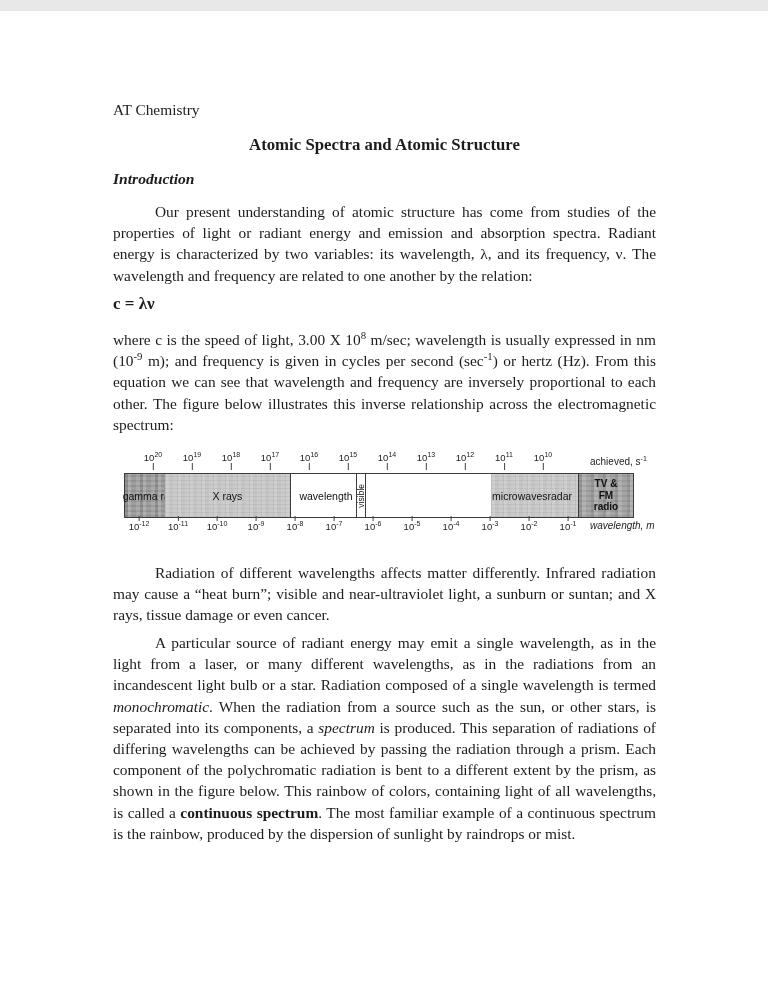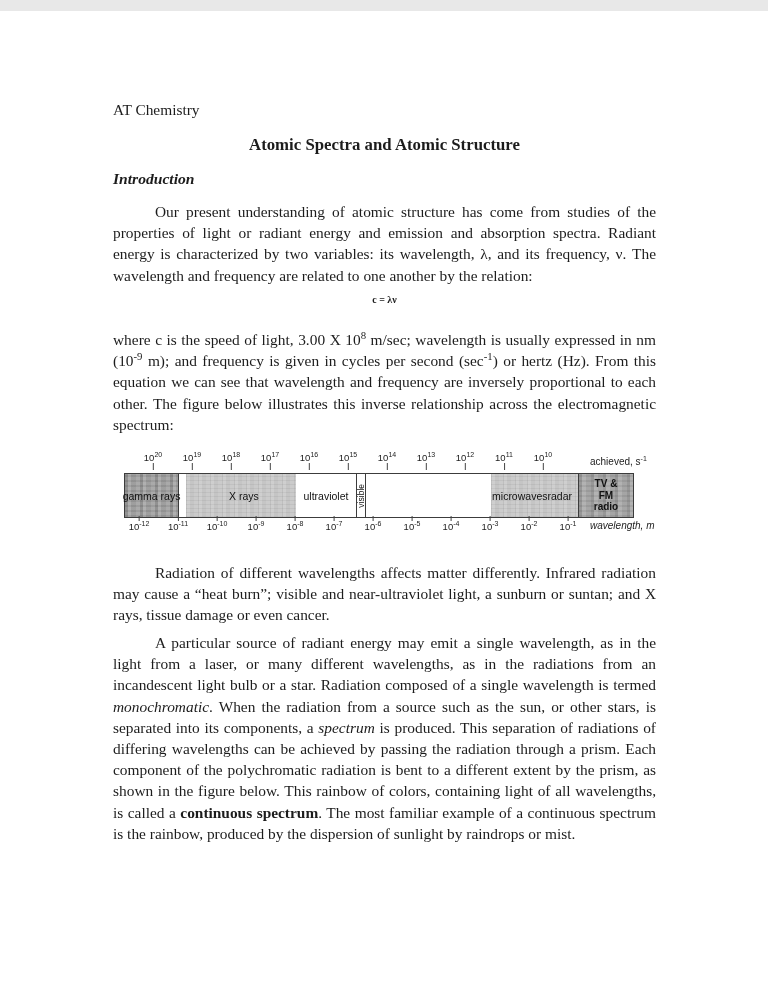--- a/index.html
+++ b/index.html
@@ -13,21 +13,21 @@
     margin:11px auto;
     padding-left:24px;
   }
   .block{position:absolute;left:113px;width:543px;}
   .doc-header{top:90px;font-size:15.4px;}
   .doc-title{top:124px;font-size:16.8px;font-weight:bold;text-align:center;}
   .section-heading{top:159px;font-size:15.6px;font-weight:bold;font-style:italic;}
   .para{font-size:15.4px;line-height:21.2px;text-align:justify;}
   .para.indent{text-indent:42px;}
   .p1{top:190px;}
-  .equation{top:283px;font-size:10px;font-weight:bold;text-align:center;}
+  .equation{top:283px;font-size:17px;font-weight:bold;}
   .p2{top:318px;}
   .p3{top:551px;}
   .p4{top:621px;}
   sup{font-size:70%;line-height:0;}
 
   
   .figure{
     position:absolute;left:113px;top:438px;width:545px;height:94px;
     font-family:"Liberation Sans", sans-serif;color:#111;
   }
@@ -73,21 +73,21 @@
       repeating-linear-gradient(0deg, rgba(0,0,0,0.05) 0 1px, transparent 1px 4px),
       #cbcbcb;
   }
   .tex-mid{
     background:
       repeating-linear-gradient(90deg, rgba(0,0,0,0.12) 0 3px, rgba(255,255,255,0.08) 3px 7px, rgba(0,0,0,0.04) 7px 12px),
       repeating-linear-gradient(0deg, rgba(0,0,0,0.05) 0 2px, rgba(255,255,255,0.05) 2px 5px),
       #a8a8a8;
   }
   .band-gamma{left:0;width:54px;}
-  .band-xrays{left:61px;width:117px;}
+  .band-xrays{left:40px;width:126px;}
   .band-uv{left:171px;width:61px;background:#fff;}
   .band-visible{left:232px;width:9px;background:#fff;}
   .band-visible .vtext{
     writing-mode:vertical-rl;transform:rotate(180deg);
     font-size:8.5px;letter-spacing:0px;
   }
   .band-ir{left:241px;width:125px;background:#fff;}
   .band-micro{left:366px;width:88px;justify-content:flex-end;padding:0 6px;}
   .band-tv{left:454px;width:54px;border-right:none;flex-direction:column;
     font-weight:bold;font-size:10px;line-height:11.5px;text-align:right;}
@@ -127,21 +127,21 @@
     <span class="ftick" style="left:430px"><span>10</span><sup>10</sup></span>
 
     <div class="bar">
       <div class="band band-gamma tex-dark">
           <span>gamma rays</span>
         </div>
       <div class="band band-xrays tex-light">
           <span>X rays</span>
         </div>
       <div class="band band-uv">
-          <span>ultraviolet</span>
+          <span>wavelength</span>
         </div>
       <div class="band band-visible">
           <span class="vtext">visible</span>
         </div>
       <div class="band band-micro tex-light">
         <span>microwaves</span>
         <span>radar</span>
       </div>
       <div class="band band-tv tex-mid">
         <span>TV &amp;</span>

